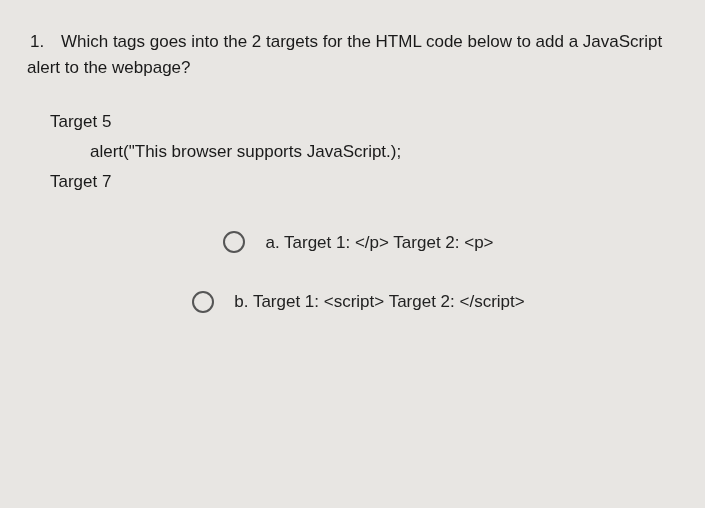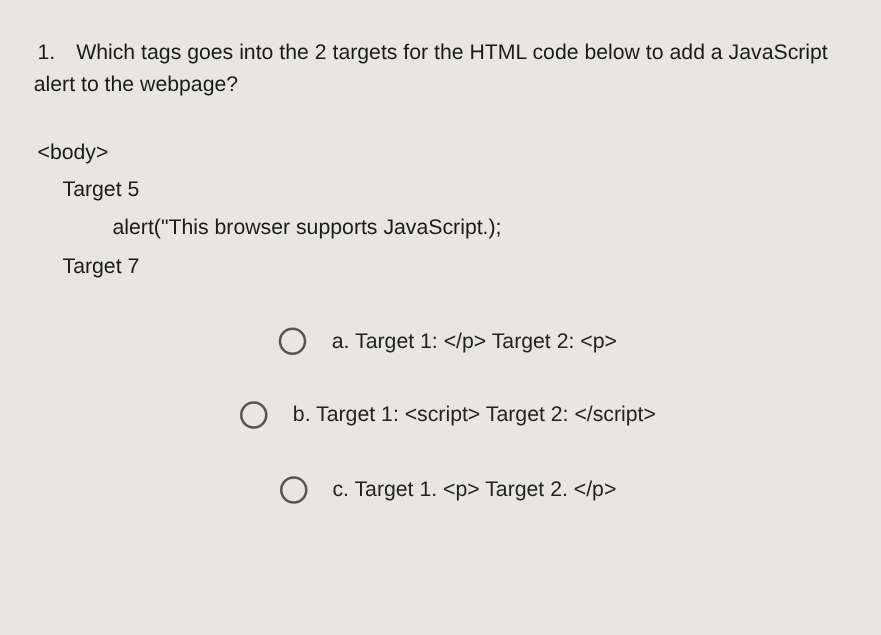--- a/index.html
+++ b/index.html
@@ -60,32 +60,27 @@
 </head>
 <body>
 
 <div class="question-header">
   <span class="question-number">1.</span>
   <span> </span>
   <span class="question-text">Which tags goes into the 2 targets for the HTML code below to add a JavaScript alert to the webpage?</span>
 </div>
 
 <div class="code-block">
-  <div class="code-line-0">&lt;body&gt;</div>
   <div class="code-line-1">Target 5</div>
   <div class="code-line-2">alert("This browser supports JavaScript.);</div>
   <div class="code-line-1">Target 7</div>
 </div>
 
 <div class="options">
   <div class="option">
     <div class="radio"></div>
     <div class="option-text">a.  Target 1: &lt;/p&gt; Target 2: &lt;p&gt;</div>
   </div>
   <div class="option">
     <div class="radio"></div>
     <div class="option-text">b.  Target 1: &lt;script&gt; Target 2: &lt;/script&gt;</div>
   </div>
-  <div class="option">
-    <div class="radio"></div>
-    <div class="option-text">c.  Target 1. &lt;p&gt; Target 2. &lt;/p&gt;</div>
-  </div>
 </div>
 
 </body></html>

